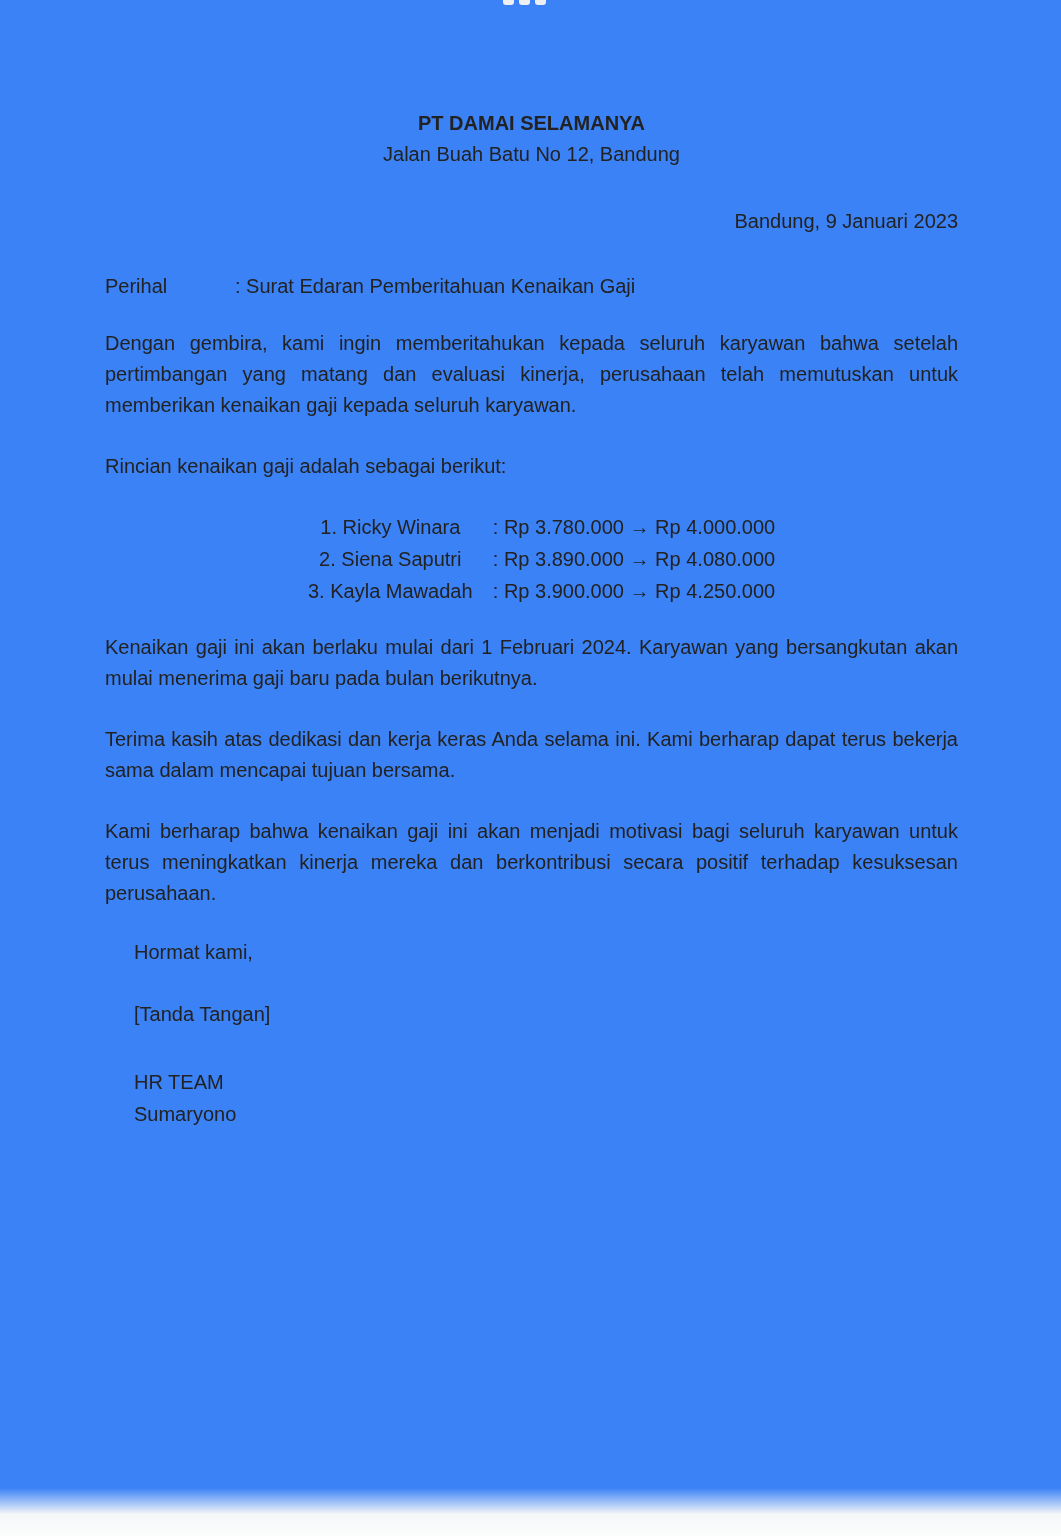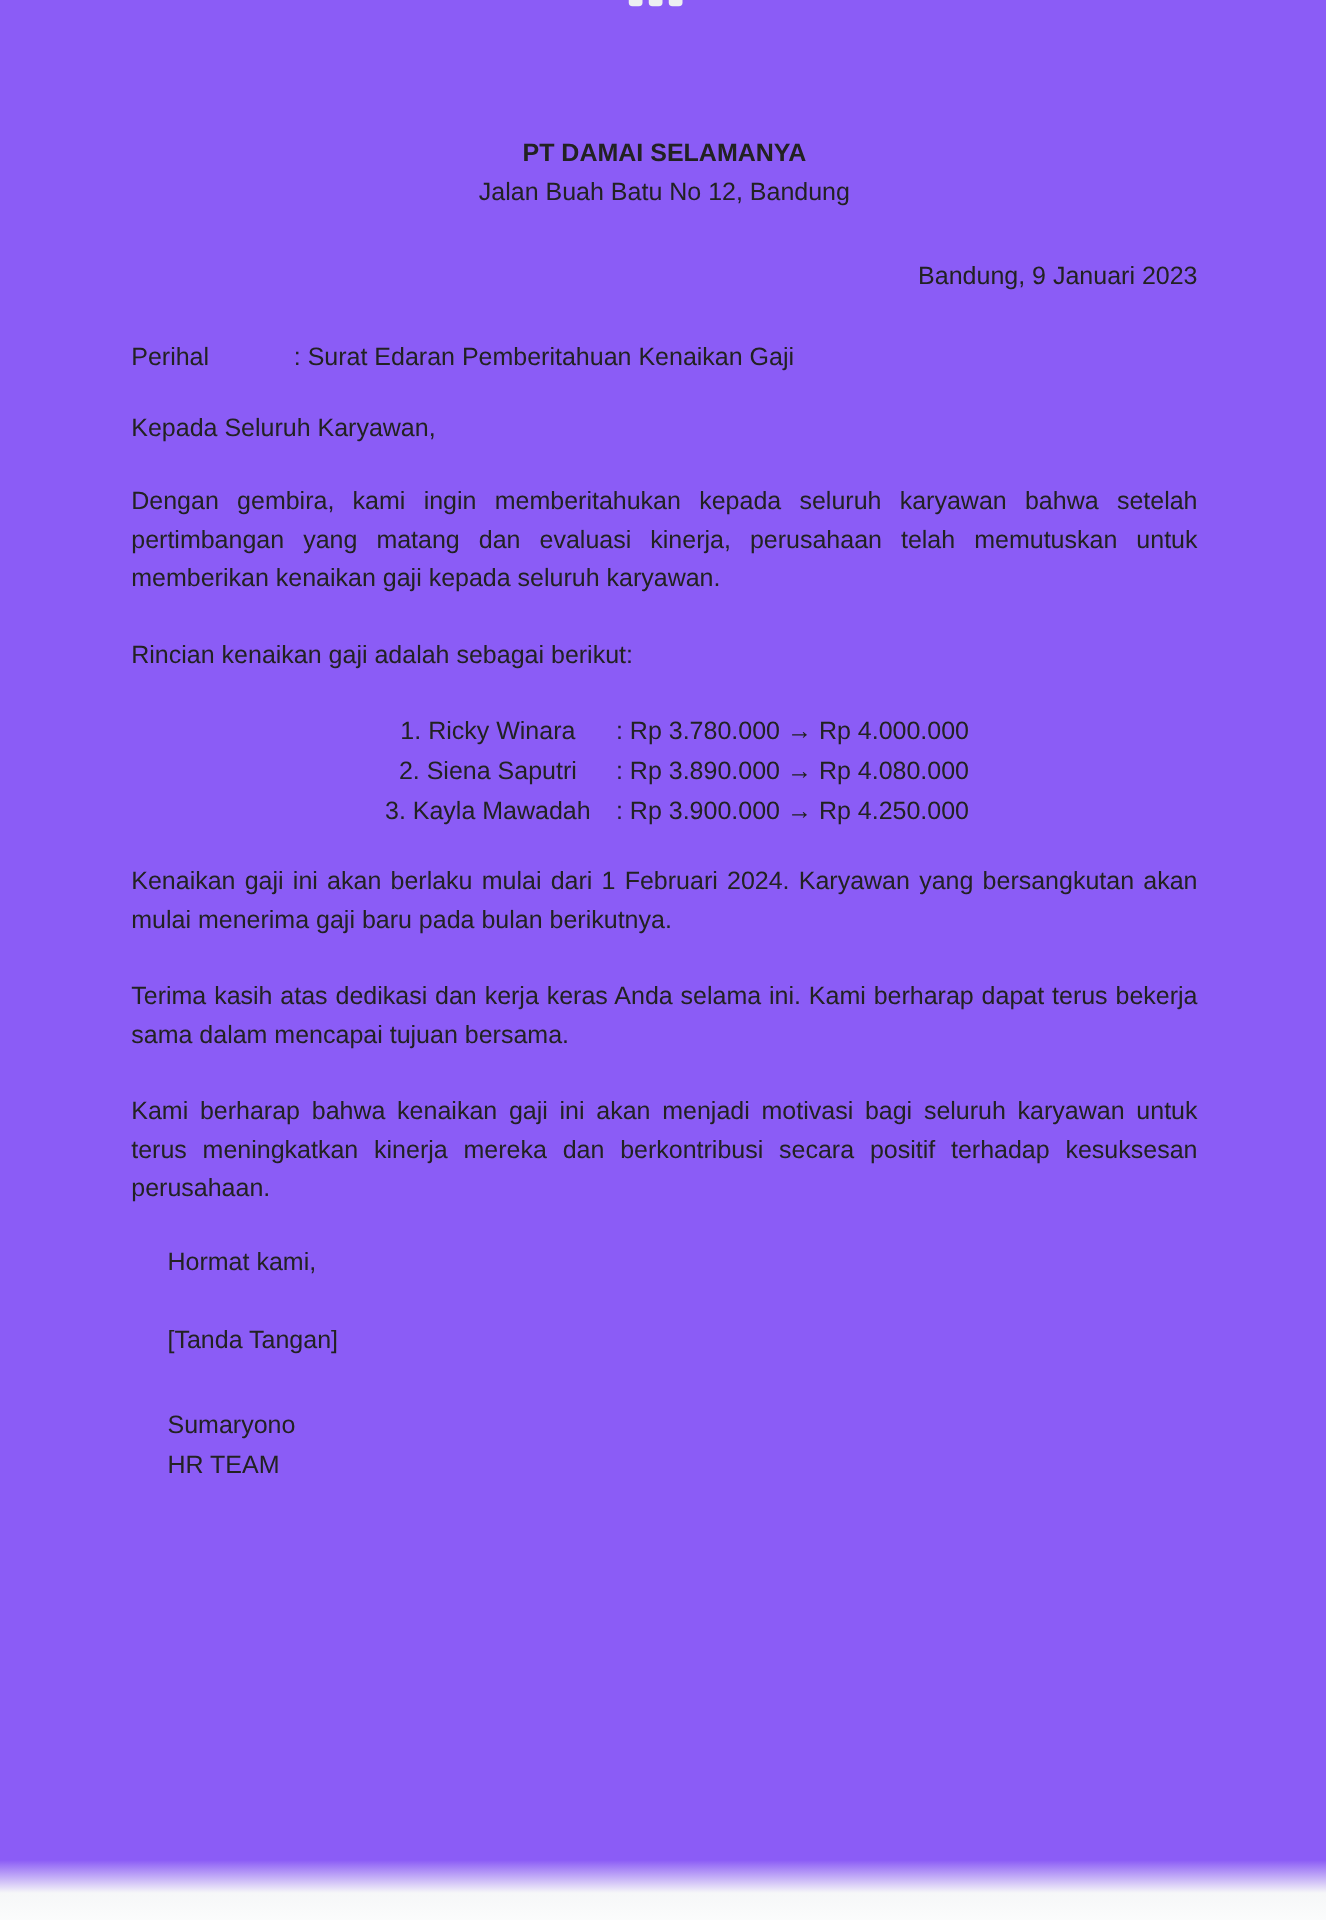--- a/index.html
+++ b/index.html
@@ -4,21 +4,21 @@
 <style>
   html, body {
     margin: 0;
     padding: 0;
     background: #ffffff;
   }
   .page {
     position: relative;
     width: 1061px;
     height: 1536px;
-    background: #8b5cf6;
+    background: #3b82f6;
     overflow: hidden;
     font-family: "Liberation Sans", "DejaVu Sans", sans-serif;
     color: #222222;
   }
 
   
   .top-edge-dots {
     position: absolute;
     top: -3px;
     left: 503px;
@@ -140,21 +140,20 @@
     </div>
 
     <div class="date-line">Bandung, 9 Januari 2023</div>
 
     <div class="meta-block">
       <div class="meta-row">
         <span class="meta-label">Perihal</span><span class="meta-value">: Surat Edaran Pemberitahuan Kenaikan Gaji</span>
       </div>
     </div>
 
-    <div class="greeting">Kepada Seluruh Karyawan,</div>
 
     <p class="para para-justify">Dengan gembira, kami ingin memberitahukan kepada seluruh karyawan bahwa setelah pertimbangan yang matang dan evaluasi kinerja, perusahaan telah memutuskan untuk memberikan kenaikan gaji kepada seluruh karyawan.</p>
 
     <p class="list-intro">Rincian kenaikan gaji adalah sebagai berikut:</p>
 
     <div class="salary-list">
       <div class="salary-row">
         <span class="salary-name">1. Ricky Winara</span><span class="salary-change">: Rp 3.780.000 → Rp 4.000.000</span>
       </div>
       <div class="salary-row">
@@ -167,21 +166,21 @@
 
     <p class="para para-justify">Kenaikan gaji ini akan berlaku mulai dari 1 Februari 2024. Karyawan yang bersangkutan akan mulai menerima gaji baru pada bulan berikutnya.</p>
 
     <p class="para para-justify">Terima kasih atas dedikasi dan kerja keras Anda selama ini. Kami berharap dapat terus bekerja sama dalam mencapai tujuan bersama.</p>
 
     <p class="para para-justify">Kami berharap bahwa kenaikan gaji ini akan menjadi motivasi bagi seluruh karyawan untuk terus meningkatkan kinerja mereka dan berkontribusi secara positif terhadap kesuksesan perusahaan.</p>
 
     <div class="closing-block">
       <p class="signoff">Hormat kami,</p>
       <p class="signature-placeholder">[Tanda Tangan]</p>
+      <p class="signer">HR TEAM</p>
       <p class="signer">Sumaryono</p>
-      <p class="signer">HR TEAM</p>
     </div>
 
   </div>
 
   <div class="page-bottom-shadow"></div>
 
 </div>
 
 </body></html>

